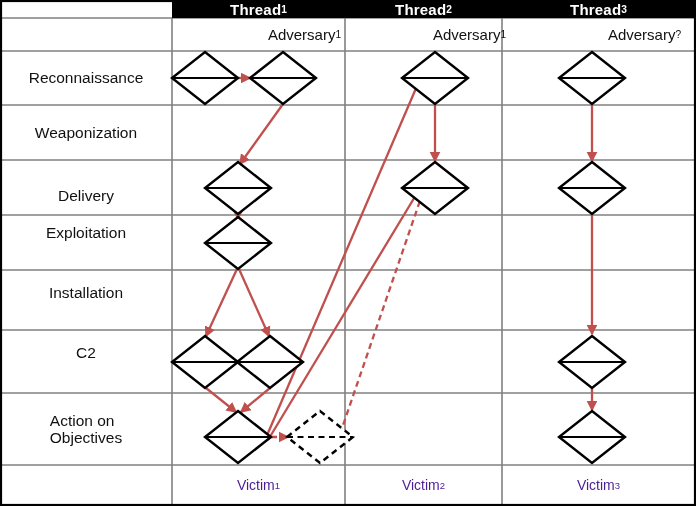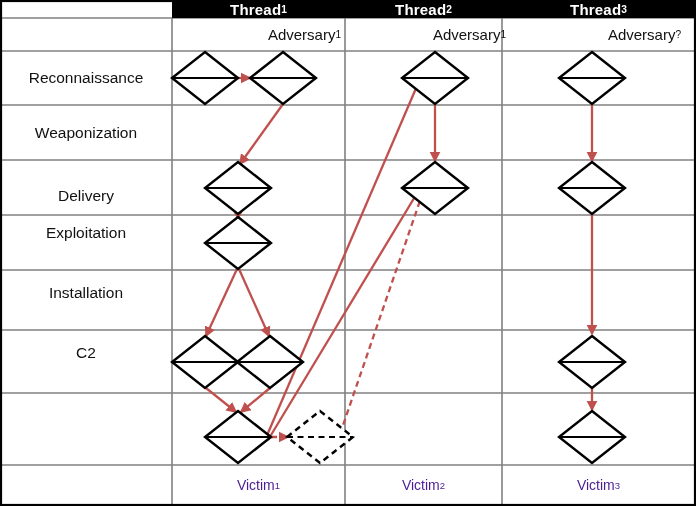--- a/index.html
+++ b/index.html
@@ -67,20 +67,26 @@
 
     <rect x="1" y="1" width="694" height="504" fill="none" stroke="#000000" stroke-width="2.2"></rect>
   </svg>
 
   <div class="row-label" style="top:51px;height:54px;">Reconnaissance</div>
   <div class="row-label" style="top:105px;height:55px;">Weaponization</div>
   <div class="row-label" style="top:168px;height:55px;">Delivery</div>
   <div class="row-label" style="top:205px;height:55px;">Exploitation</div>
   <div class="row-label" style="top:270px;height:46px;">Installation</div>
   <div class="row-label" style="top:330px;height:45px;">C2</div>
+  <div class="row-label" style="top:393px;height:72px;">
+    <span style="display:block;">
+      <span>Action on</span><br>
+      <span>Objectives</span>
+    </span>
+  </div>
 
   <div class="hdr-cell" style="left:172px;top:0;width:173px;height:18px;">
     <span>Thread</span>
       <span class="sub">1</span>
   </div>
   <div class="hdr-cell" style="left:345px;top:0;width:157px;height:18px;">
     <span>Thread</span>
       <span class="sub">2</span>
   </div>
   <div class="hdr-cell" style="left:502px;top:0;width:193px;height:18px;">

